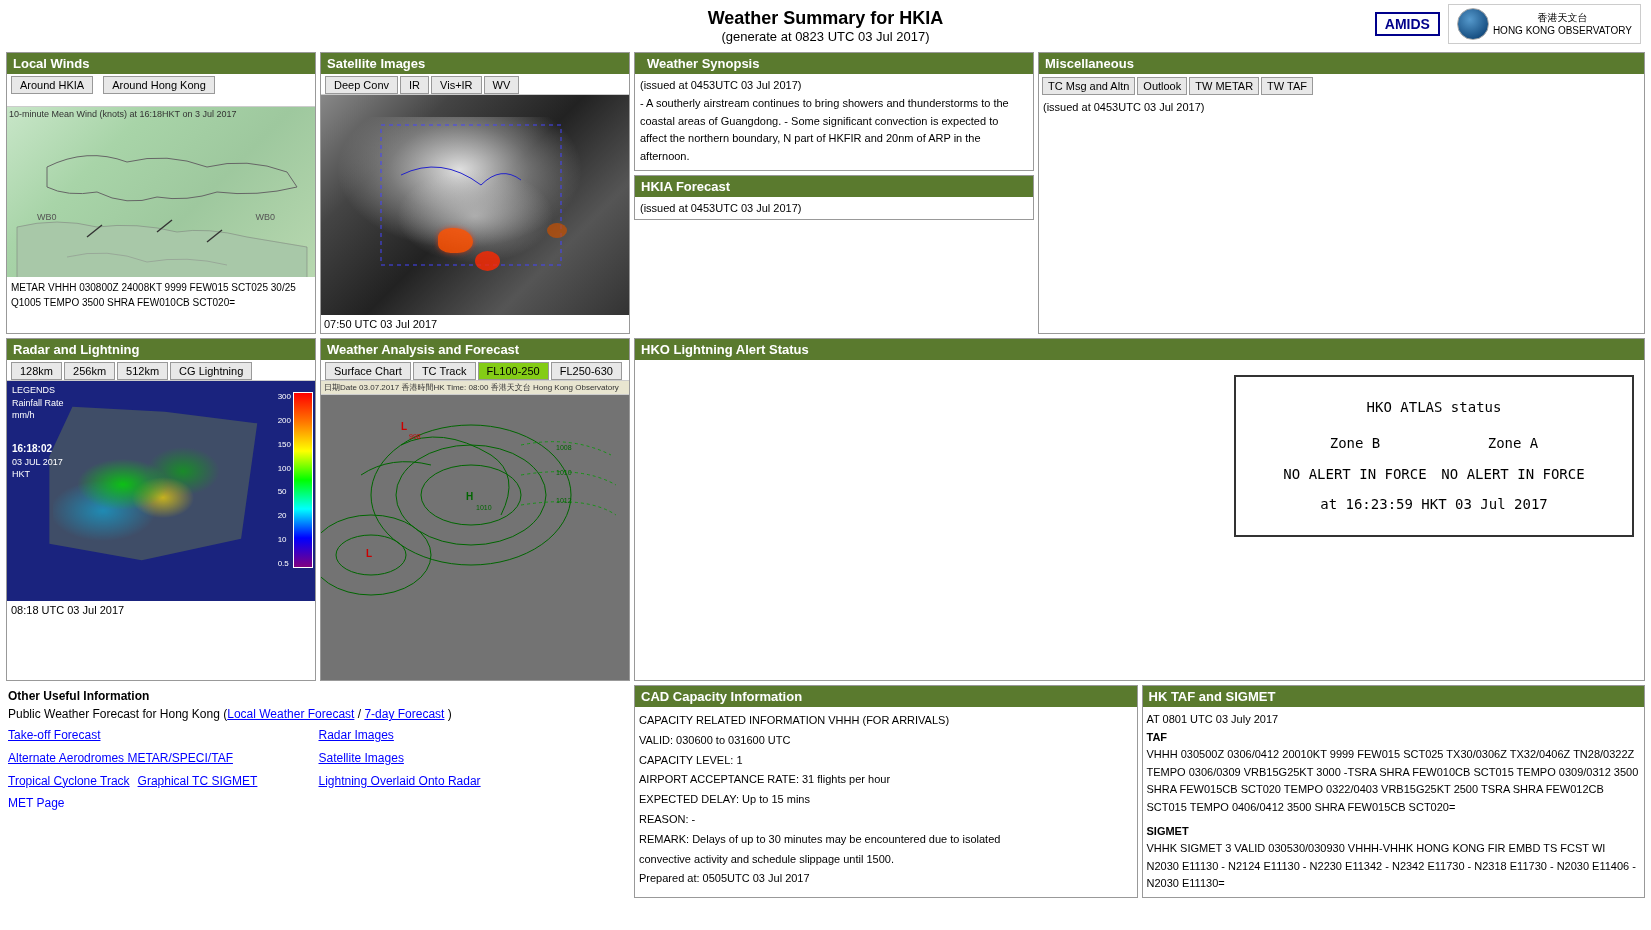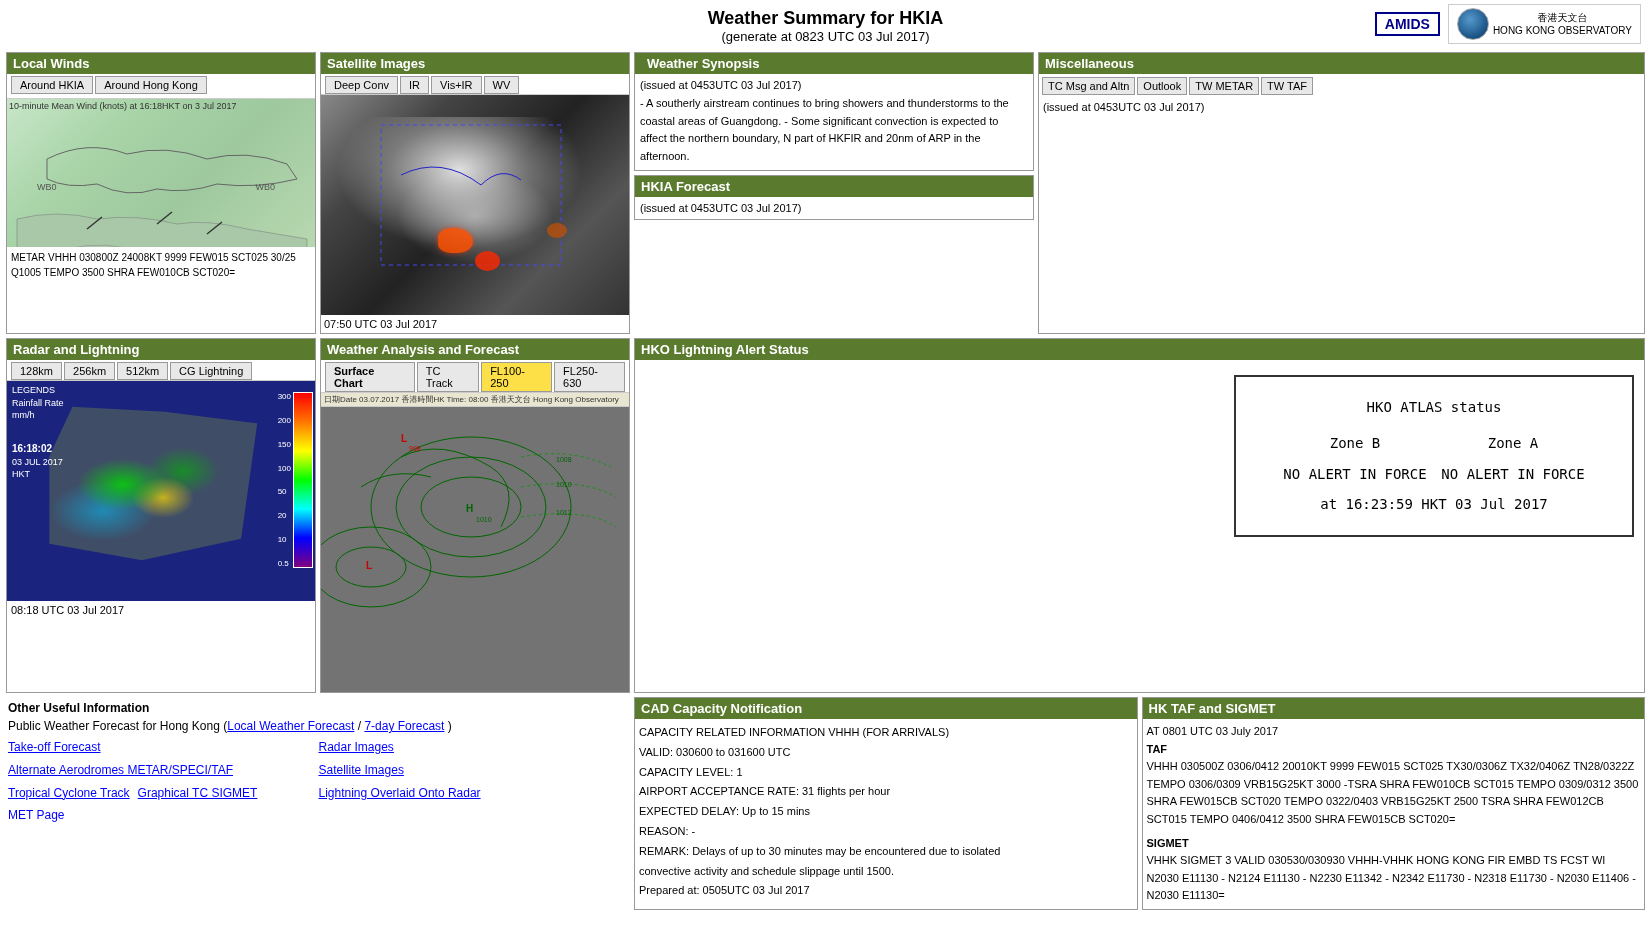--- a/index.html
+++ b/index.html
@@ -20,25 +20,25 @@
         <div>HONG KONG OBSERVATORY</div>
       </div>
     </div>
   </div>
 </div>
 
 <div style="display:grid; grid-template-columns:310px 310px 400px 1fr; gap:4px; padding:4px 6px;">
 
   <div style="border:1px solid #999;">
     <div style="background:#5a7a2e; color:white; font-weight:bold; padding:3px 6px; font-size:13px;">Local Winds</div>
-    <div style="display:flex; border-bottom:1px solid #ccc; padding:2px 4px 4px; gap:2px;">
+    <div style="display:flex; border-bottom:1px solid #ccc; padding:2px 4px 12px; gap:10px;">
       <div style="border:1px solid #999; background:#e8e8e8; padding:2px 8px; cursor:pointer; font-size:11px;">Around HKIA</div>
       <div style="border:1px solid #999; background:#e8e8e8; padding:2px 8px; cursor:pointer; font-size:11px;">Around Hong Kong</div>
     </div>
-    <div style="width:100%; height:148px; background:linear-gradient(135deg, #c8e6c8 0%, #a8d4a8 30%, #9ec89e 60%, #b8d8b0 100%); position:relative; overflow:hidden;padding-left:16px;">
+    <div style="width:100%; height:170px; background:linear-gradient(135deg, #c8e6c8 0%, #a8d4a8 30%, #9ec89e 60%, #b8d8b0 100%); position:relative; overflow:hidden;padding-left:16px;">
       <div style="position:absolute; top:2px; left:2px; font-size:9px; color:#333; line-height:1.3;">10-minute Mean Wind (knots) at 16:18HKT on 3 Jul 2017</div>
 
       <svg width="100%" height="100%" style="position:absolute; top:0; left:0;">
         <path d="M 40 60 Q 80 40 120 55 Q 160 45 200 60 Q 240 50 280 65 L 290 80 Q 250 90 210 85 Q 180 95 150 90 Q 120 100 90 85 Q 60 90 40 80 Z" fill="none" stroke="#666" stroke-width="1"></path>
         <path d="M 10 120 Q 50 110 90 120 Q 130 115 170 125 Q 200 120 240 130 L 300 140 L 300 200 L 10 200 Z" fill="#a8c8a8" stroke="#777" stroke-width="0.5"></path>
         <path d="M 60 150 Q 100 140 140 155 Q 180 148 220 158" fill="none" stroke="#888" stroke-width="0.5"></path>
 
         <line x1="80" y1="130" x2="95" y2="118" stroke="#333" stroke-width="1.5"></line>
         <line x1="150" y1="125" x2="165" y2="113" stroke="#333" stroke-width="1.5"></line>
         <line x1="200" y1="135" x2="215" y2="123" stroke="#333" stroke-width="1.5"></line>
@@ -144,23 +144,23 @@
         <div>03 JUL 2017</div>
         <div>HKT</div>
       </div>
     </div>
     <div style="font-size:11px; padding:3px 4px;">08:18 UTC 03 Jul 2017</div>
   </div>
 
   <div style="border:1px solid #999;">
     <div style="background:#5a7a2e; color:white; font-weight:bold; padding:3px 6px; font-size:13px;">Weather Analysis and Forecast</div>
     <div style="display:flex; border-bottom:1px solid #ccc; padding:2px 4px 0; gap:2px;">
-      <div style="border:1px solid #999; background:#e8e8e8; padding:2px 8px; cursor:pointer; font-size:11px;font-weight:bold;">Surface Chart</div>
+      <div style="border:1px solid #999; background:#e8e8e8; padding:2px 8px; cursor:pointer; font-size:11px;">Surface Chart</div>
       <div style="border:1px solid #999; background:#e8e8e8; padding:2px 8px; cursor:pointer; font-size:11px;">TC Track</div>
-      <div style="border:1px solid #999; background:#fde047; padding:2px 8px; cursor:pointer; font-size:11px;">FL100-250</div>
+      <div style="border:1px solid #999; background:#84cc16; padding:2px 8px; cursor:pointer; font-size:11px;">FL100-250</div>
       <div style="border:1px solid #999; background:#e8e8e8; padding:2px 8px; cursor:pointer; font-size:11px;">FL250-630</div>
     </div>
     <div style="width:100%; height:299px; background:#737373; position:relative; overflow:hidden;">
       <div style="font-size:8px; color:#333; padding:1px 3px; background:#e8e5d0; border-bottom:1px solid #ccc;">日期Date 03.07.2017  香港時間HK Time: 08:00  香港天文台 Hong Kong Observatory</div>
       <div style="width:100%; height:calc(100% - 16px); position:relative;">
         
         <svg width="100%" height="100%">
 
           <ellipse cx="150" cy="100" rx="100" ry="70" fill="none" stroke="#006600" stroke-width="1"></ellipse>
           <ellipse cx="150" cy="100" rx="75" ry="50" fill="none" stroke="#006600" stroke-width="1"></ellipse>
@@ -228,21 +228,21 @@
       </div>
       <div>
         <div style="color:blue; text-decoration:underline; cursor:pointer; font-size:12px; line-height:1.9;">Radar Images</div>
         <div style="color:blue; text-decoration:underline; cursor:pointer; font-size:12px; line-height:1.9;">Satellite Images</div>
         <div style="color:blue; text-decoration:underline; cursor:pointer; font-size:12px; line-height:1.9;">Lightning Overlaid Onto Radar</div>
       </div>
     </div>
   </div>
 
   <div style="border:1px solid #999;">
-    <div style="background:#5a7a2e; color:white; font-weight:bold; padding:3px 6px; font-size:13px;">CAD Capacity Notification</div>
+    <div style="background:#5a7a2e; color:white; font-weight:bold; padding:3px 6px; font-size:13px;">CAD Capacity Information</div>
     <div style="padding:4px; font-size:11px; line-height:1.8;">
       <div>CAPACITY RELATED INFORMATION VHHH (FOR ARRIVALS)</div>
       <div>VALID: 030600 to 031600 UTC</div>
       <div>CAPACITY LEVEL: 1</div>
       <div>AIRPORT ACCEPTANCE RATE: 31 flights per hour</div>
       <div>EXPECTED DELAY: Up to 15 mins</div>
       <div>REASON: -</div>
       <div>REMARK: Delays of up to 30 minutes may be encountered due to isolated</div>
       <div>convective activity and schedule slippage until 1500.</div>
       <div>Prepared at: 0505UTC 03 Jul 2017</div>

